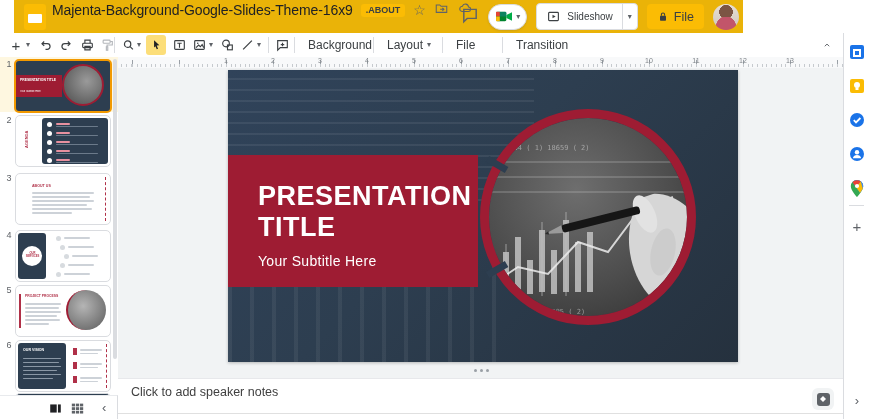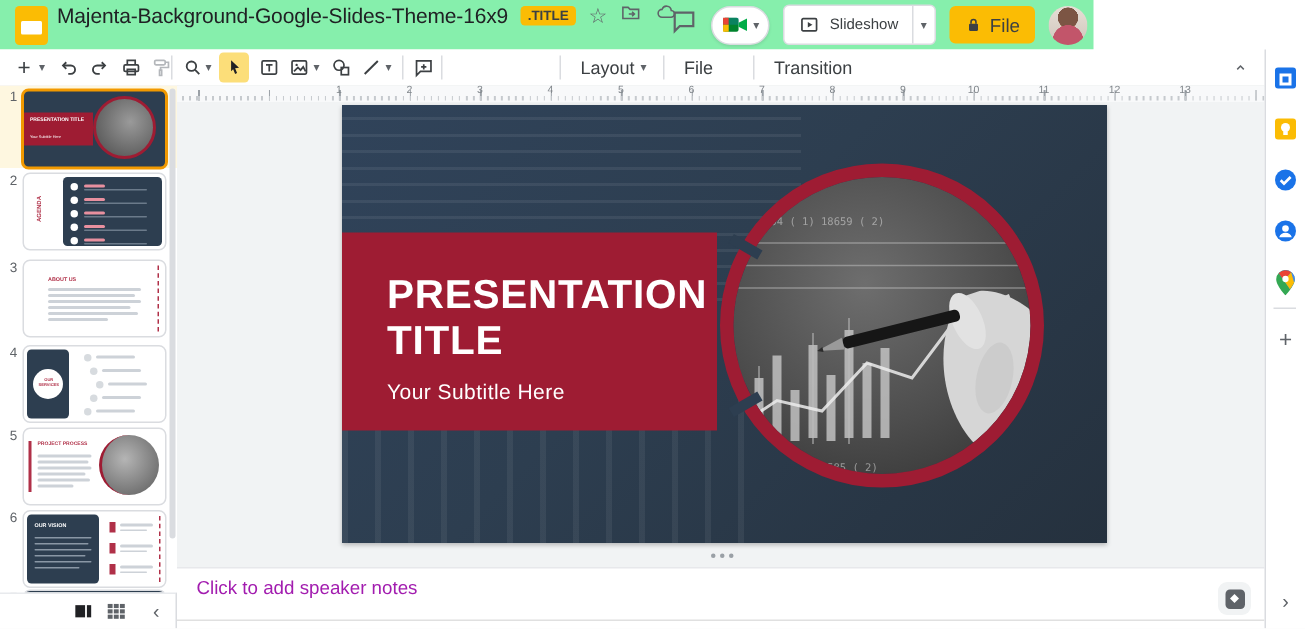--- a/index.html
+++ b/index.html
@@ -1,21 +1,21 @@
 <!DOCTYPE html>
 <html><head>
 <meta charset="utf-8">
 <style>
   html,body{margin:0;padding:0;background:#fff;}
   #app{position:relative;width:870px;height:419px;overflow:hidden;
        font-family:"Liberation Sans","DejaVu Sans",sans-serif;
        -webkit-font-smoothing:antialiased;background:#fff;}
   .abs{position:absolute;}
   
-  #header{position:absolute;left:0;top:0;width:729px;height:33px;background:#86efac;}
+  #header{position:absolute;left:14px;top:0;width:729px;height:33px;background:#eab308;}
   #logo{position:absolute;left:10px;top:4px;width:22px;height:26px;background:#fbbc04;border-radius:3px;}
   #logo span{position:absolute;left:4px;top:10px;width:14px;height:9px;background:#fff;border-radius:1px;}
   #title-row{position:absolute;left:38px;top:2px;height:16px;display:flex;align-items:center;gap:8px;}
   #doc-title{font-size:14px;color:#202124;letter-spacing:-0.1px;white-space:nowrap;}
   #file-badge{background:#fbbc04;color:#3c4043;font-size:9px;font-weight:bold;padding:2px 5px;border-radius:3px;line-height:1;}
   .hdr-glyph{color:#5f6368;font-size:14px;line-height:1;}
   #menu-row{position:absolute;left:32px;top:17px;height:15px;display:flex;align-items:center;}
   .menu-item{font-size:12px;color:#202124;padding:0 5px;cursor:default;}
   #last-edit{font-size:11px;color:#5f6368;text-decoration:underline;margin-left:8px;white-space:nowrap;}
   #header-right{position:absolute;right:4px;top:3px;height:27px;display:flex;align-items:center;gap:9px;}
@@ -70,21 +70,21 @@
     background:repeating-linear-gradient(0deg,#fff 0 2px,transparent 2px 11px);}
   .slide-tex2{position:absolute;left:0;bottom:0;width:55%;height:50%;opacity:.06;
     background:repeating-linear-gradient(90deg,#fff 0 4px,transparent 4px 22px);}
   #banner{position:absolute;left:0;top:85px;width:250px;height:132px;background:#9e1c33;}
   #slide-title{position:absolute;left:30px;top:26px;width:230px;color:#fff;font-weight:bold;font-size:27px;line-height:1.16;letter-spacing:.5px;}
   #slide-subtitle{position:absolute;left:30px;top:98px;color:#fff;font-size:14px;letter-spacing:.3px;}
   #circle-svg{position:absolute;left:245px;top:32px;}
   #dots-handle{position:absolute;left:356px;top:312px;display:flex;gap:3px;}
   #dots-handle i{width:3px;height:3px;border-radius:50%;background:#9aa0a6;}
   #notes{position:absolute;left:0;top:321px;width:725px;height:41px;background:#fff;border-top:1px solid #e7e8eb;}
-  #notes-text{position:absolute;left:13px;top:6px;font-size:12.5px;color:#a21caf;}
+  #notes-text{position:absolute;left:13px;top:6px;font-size:12.5px;color:#404040;}
   #notes-bottom-line{position:absolute;left:0;top:356px;width:725px;height:1px;background:#e0e0e0;}
   #explore-btn{position:absolute;left:694px;top:331px;width:22px;height:22px;background:#f1f3f4;border-radius:6px;display:flex;align-items:center;justify-content:center;}
   #explore-inner{width:13px;height:13px;background:#5f6368;border-radius:3px;position:relative;}
   #explore-inner i{position:absolute;left:3.5px;top:3.5px;width:6px;height:6px;background:#fff;
     clip-path:polygon(50% 0,100% 50%,50% 100%,0 50%);}
   
   #sidepanel{position:absolute;left:843px;top:33px;width:27px;height:386px;background:#fff;border-left:1px solid #dadce0;box-sizing:border-box;}
   .side-ic{position:absolute;left:4px;width:18px;height:18px;display:flex;align-items:center;justify-content:center;}
   #side-div{position:absolute;left:5px;top:172px;width:15px;height:1px;background:#dadce0;}
   .glyph-btn{color:#5f6368;font-size:15px;line-height:1;}
@@ -94,21 +94,21 @@
 <body>
 
 <div id="app">
 
   <div id="header">
     <div id="logo">
         <span></span>
       </div>
     <div id="title-row">
       <span id="doc-title">Majenta-Background-Google-Slides-Theme-16x9</span>
-      <span id="file-badge">.TITLE</span>
+      <span id="file-badge">.ABOUT</span>
       <span class="hdr-glyph">☆</span>
       <span>
         <svg width="15" height="14" viewBox="0 0 16 16" fill="none" stroke="#5f6368" stroke-width="1.2">
           <path d="M2 4.5 h4 l1.5 1.5 H14 v7 H2 Z"></path>
             <path d="M6.5 9.5 h4 M9 7.8 L10.8 9.5 L9 11.2"></path>
         </svg>
       </span>
       <span>
         <svg width="16" height="14" viewBox="0 0 16 16" fill="none" stroke="#5f6368" stroke-width="1.2">
           <path d="M5 12 a3 3 0 0 1 0-6 a3.6 3.6 0 0 1 7 .8 A2.6 2.6 0 0 1 11.6 12 Z"></path>
@@ -232,20 +232,23 @@
       <span class="caret">▾</span>
     </div>
     <div class="tdiv" style="left:268px;"></div>
     <div class="tb" style="left:273px;width:18px;">
       <svg width="15" height="14" viewBox="0 0 16 16" fill="none" stroke="#3c4043" stroke-width="1.3">
         <path d="M2.5 3 h11 v8 h-8 l-3 3 Z"></path>
           <path d="M8 5.5 v4 M6 7.5 h4"></path>
       </svg>
     </div>
     <div class="tdiv" style="left:294px;"></div>
+    <div class="tb" style="left:300px;padding:0 8px;">
+      <span class="tb-text">Background</span>
+    </div>
     <div class="tdiv" style="left:373px;"></div>
     <div class="tb" style="left:379px;padding:0 8px;gap:4px;">
       <span class="tb-text">Layout</span>
       <span class="caret">▾</span>
     </div>
     <div class="tdiv" style="left:442px;"></div>
     <div class="tb" style="left:448px;padding:0 8px;">
       <span class="tb-text">File</span>
     </div>
     <div class="tdiv" style="left:502px;"></div>

